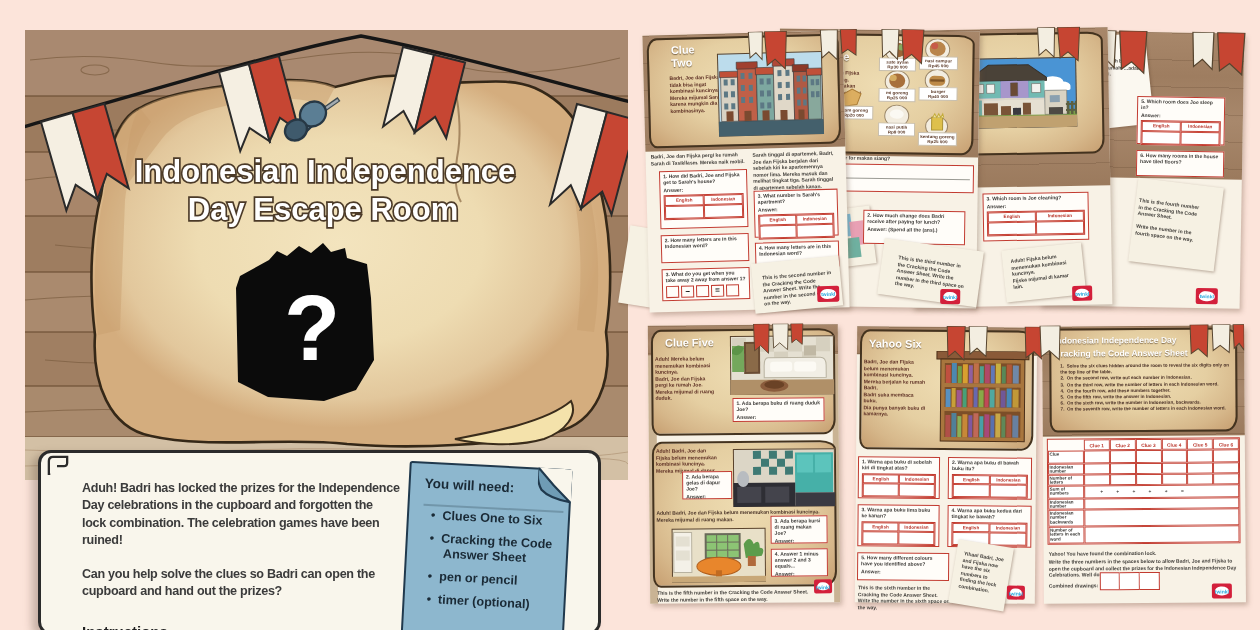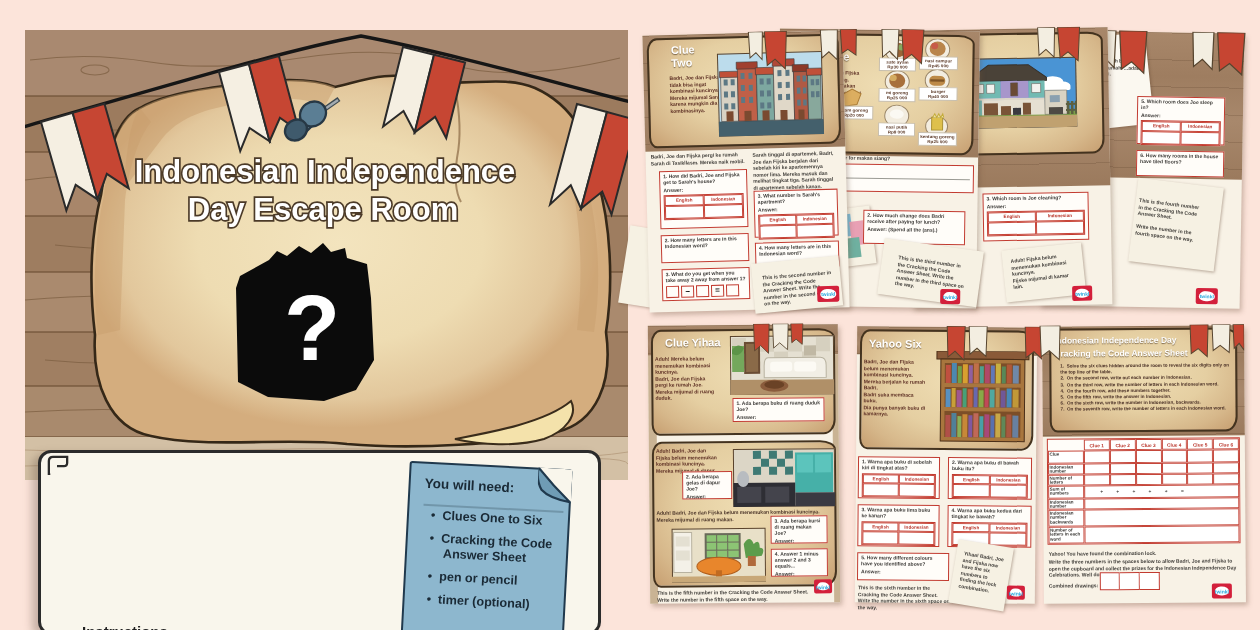--- a/index.html
+++ b/index.html
@@ -130,21 +130,23 @@
 </svg>
 </div>
 
 <div class="abs" style="left:38px;top:450px;width:563px;height:185px;background:#f9f6ec;border:3px solid #2b2b2b;border-radius:13px;box-shadow:-6px 4px 8px rgba(100,80,65,.35)">
 
   <svg class="abs" style="left:6px;top:2px" width="26" height="24" viewBox="0 0 26 24">
       <path d="M2,20 L2,6 Q2,2 6,2 L20,2 L20,8 Q20,11 17,11 L10,11" fill="none" stroke="#2b2b2b" stroke-width="2.6"></path>
       <path d="M3,19 L3,7 Q3,3 7,3 L19,3 L19,8 Q19,10 16,10 L10,10 Z" fill="#f9f6ec"></path>
     </svg>
 
-
+  <div class="abs" style="left:41px;top:27px;width:345px;font-size:12.6px;line-height:17.4px;color:#3b3b3b;font-weight:700;letter-spacing:-.3px;white-space:nowrap">Aduh! Badri has locked the prizes for the Independence<br>Day celebrations in the cupboard and forgotten the<br>lock combination. The celebration games have been<br>ruined!</div>
+
+  <div class="abs" style="left:41px;top:113px;width:345px;font-size:12.6px;line-height:17.4px;color:#3b3b3b;font-weight:700;letter-spacing:-.3px;white-space:nowrap">Can you help solve the clues so Badri can open the<br>cupboard and hand out the prizes?</div>
 
   <div class="abs" style="left:41px;top:170px;font-size:15px;font-weight:700;color:#222">Instructions</div>
 
   <div class="abs" style="left:364px;top:12px;width:163px;height:180px;background:#8db7ce;border:2.5px solid #20394d;border-radius:3px;transform:rotate(3deg)">
 
     <svg class="abs" style="right:-2px;top:-2px" width="34" height="34" viewBox="0 0 34 34">
         <path d="M0,0 L34,0 L34,34 Q20,20 0,0 Z" fill="#f9f6ec"></path>
         <path d="M0,0 Q16,18 33,33 Q12,30 4,22 Q-2,12 0,0 Z" fill="#6f9cb5" stroke="#20394d" stroke-width="2.2"></path>
       </svg>
     <div class="abs" style="left:14px;top:12px;font-size:13.5px;font-weight:700;color:#1a2a36">You will need:</div>
@@ -525,21 +527,21 @@
   <div class="abs" style="right:0;top:30px;width:6px;bottom:0;background:#c9b394"></div>
 
   <svg class="abs" style="z-index:3;left:104px;top:-1px" width="52" height="40" viewBox="0 0 60 46">
       <path d="M2,0 L20,0 L19,34 L10,25 L3,31 Z" fill="#c64532" stroke="#57452f" stroke-width="1"></path>
       <path d="M24,0 L42,0 L41,30 L32,22 L25,28 Z" fill="#f3eee1" stroke="#57452f" stroke-width="1"></path>
       <path d="M45,0 L59,0 L58,24 L51,18 L46,22 Z" fill="#c64532" stroke="#57452f" stroke-width="1"></path>
     </svg>
 
   <div class="parch" style="left:3px;top:4px;width:184px;height:106px"></div>
 
-  <div class="ctitle" style="left:17px;top:11px">Clue Yihaa</div>
+  <div class="ctitle" style="left:17px;top:11px">Clue Five</div>
 
   <div class="mini" style="left:7px;top:30px;width:60px">Aduh! Mereka belum menemukan kombinasi kuncinya.<br>Badri, Joe dan Fijska pergi ke rumah Joe.<br>Mereka mijumal di ruang duduk.</div>
 
   <svg class="abs" style="left:82px;top:11px" width="104" height="59" viewBox="0 0 104 59">
     <rect x="0" y="0" width="104" height="59" fill="#e5e0d2" stroke="#5a432c" stroke-width="2"></rect>
     <g fill="#d6d0bf">
         <rect x="2" y="2" width="14" height="14"></rect>
         <rect x="30" y="2" width="14" height="14"></rect>
         <rect x="58" y="2" width="14" height="14"></rect>
         <rect x="86" y="2" width="14" height="14"></rect>

